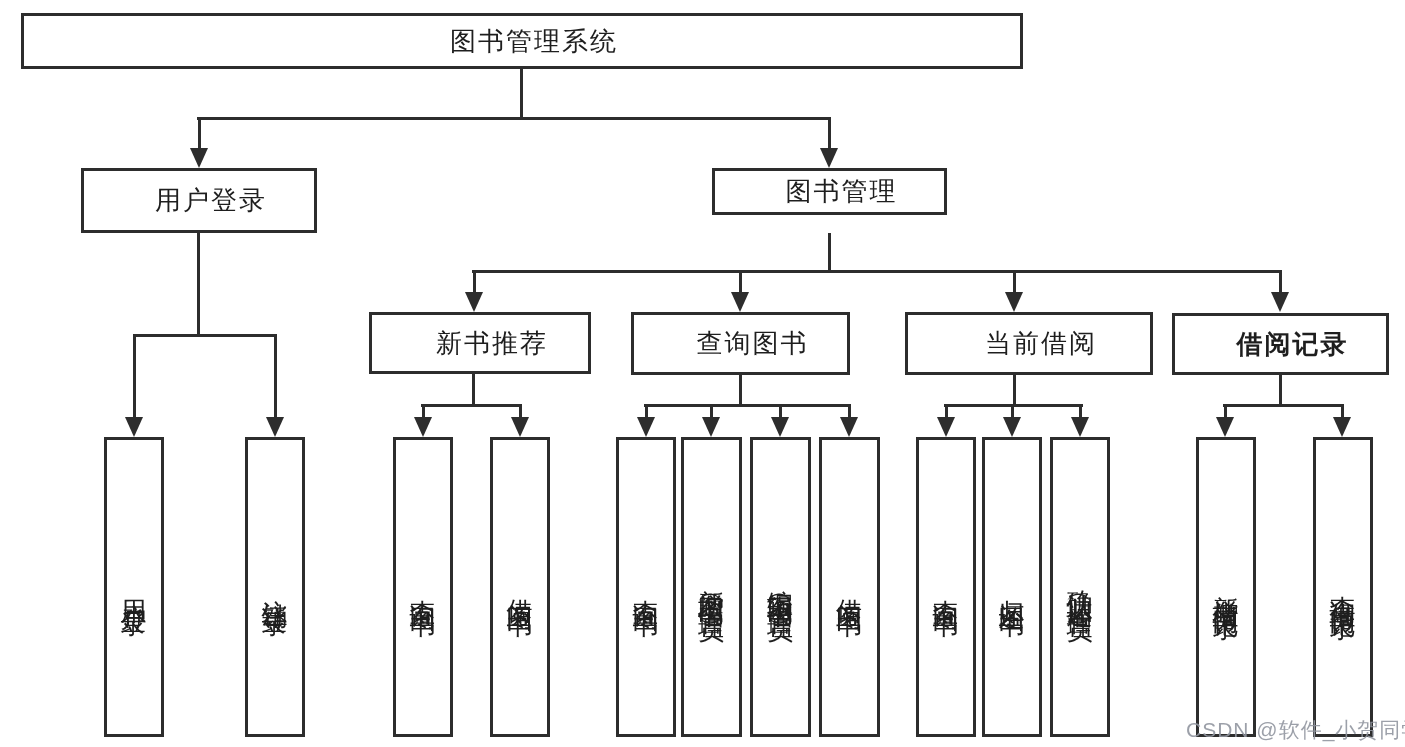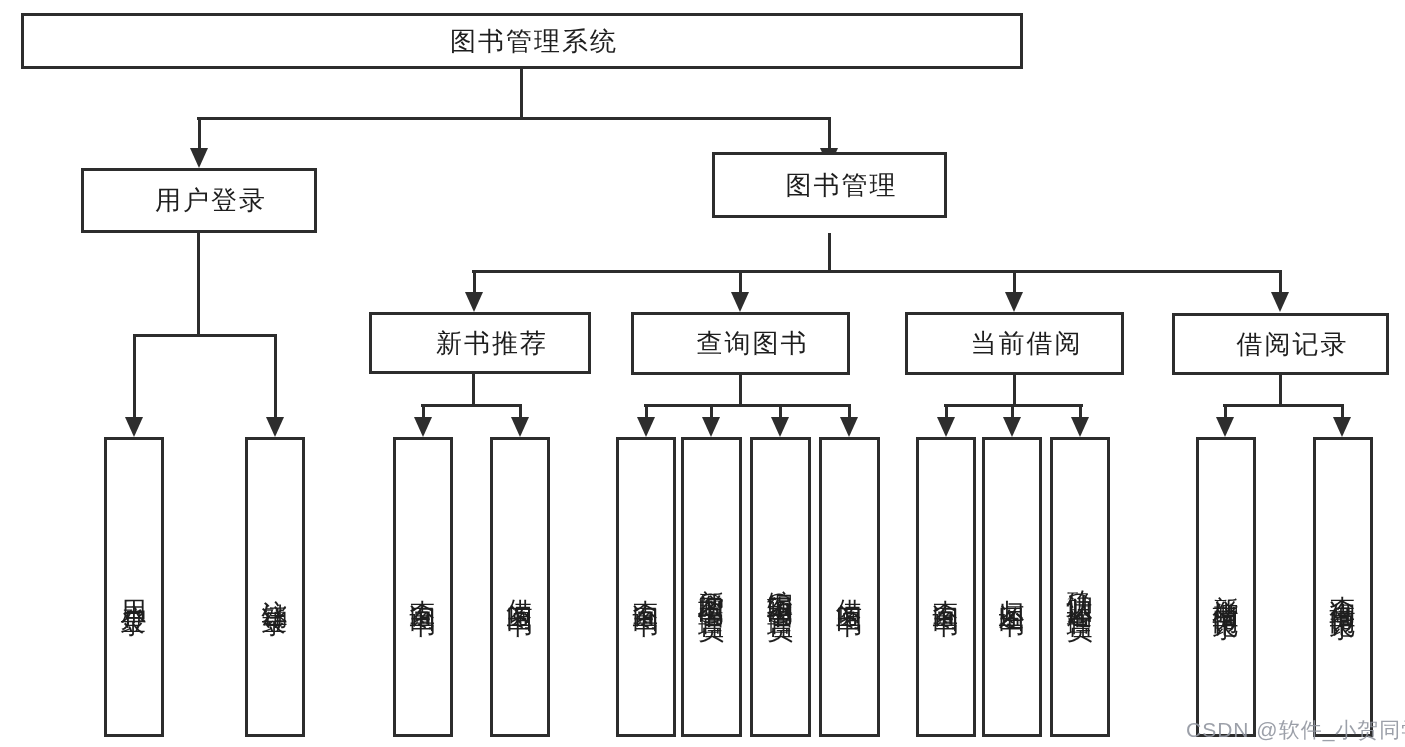--- a/index.html
+++ b/index.html
@@ -71,21 +71,21 @@
       <div class="head"></div>
     </div>
   <div class="arrow" style="left:820px; top:117px; height:51px;">
       <div class="stem"></div>
       <div class="head"></div>
     </div>
 
   <div class="node h-node" style="left:81px; top:168px; width:236px; height:65px;">
     <span>用户登录</span>
   </div>
-  <div class="node h-node" style="left:712px; top:152px; width:235px; height:66px;">
+  <div class="node h-node" style="left:712px; top:168px; width:235px; height:47px;">
     <span>图书管理</span>
   </div>
 
   <div class="line" style="left:197px; top:233px; width:3px; height:103px;"></div>
   <div class="line" style="left:133px; top:334px; width:144px; height:3px;"></div>
   <div class="arrow" style="left:125px; top:334px; height:103px;">
       <div class="stem"></div>
       <div class="head"></div>
     </div>
   <div class="arrow" style="left:266px; top:334px; height:103px;">
@@ -111,24 +111,24 @@
       <div class="stem"></div>
       <div class="head"></div>
     </div>
 
   <div class="node h-node" style="left:363px; top:312px; width:222px; height:62px;margin-left:6px;">
     <span>新书推荐</span>
   </div>
   <div class="node h-node" style="left:631px; top:312px; width:219px; height:63px;">
     <span>查询图书</span>
   </div>
-  <div class="node h-node" style="left:905px; top:312px; width:219px; height:63px;">
+  <div class="node h-node" style="left:905px; top:312px; width:248px; height:63px;">
     <span>当前借阅</span>
   </div>
-  <div class="node h-node" style="left:1172px; top:313px; width:217px; height:62px;">
+  <div class="node h-node" style="left:1172px; top:313px; width:217px; height:62px;font-weight:bold;">
     <span>借阅记录</span>
   </div>
 
   <div class="line" style="left:472px; top:374px; width:3px; height:32px;"></div>
   <div class="line" style="left:421px; top:404px; width:101px; height:3px;"></div>
   <div class="arrow" style="left:414px; top:404px; height:33px;">
       <div class="stem"></div>
       <div class="head"></div>
     </div>
   <div class="arrow" style="left:511px; top:404px; height:33px;">

